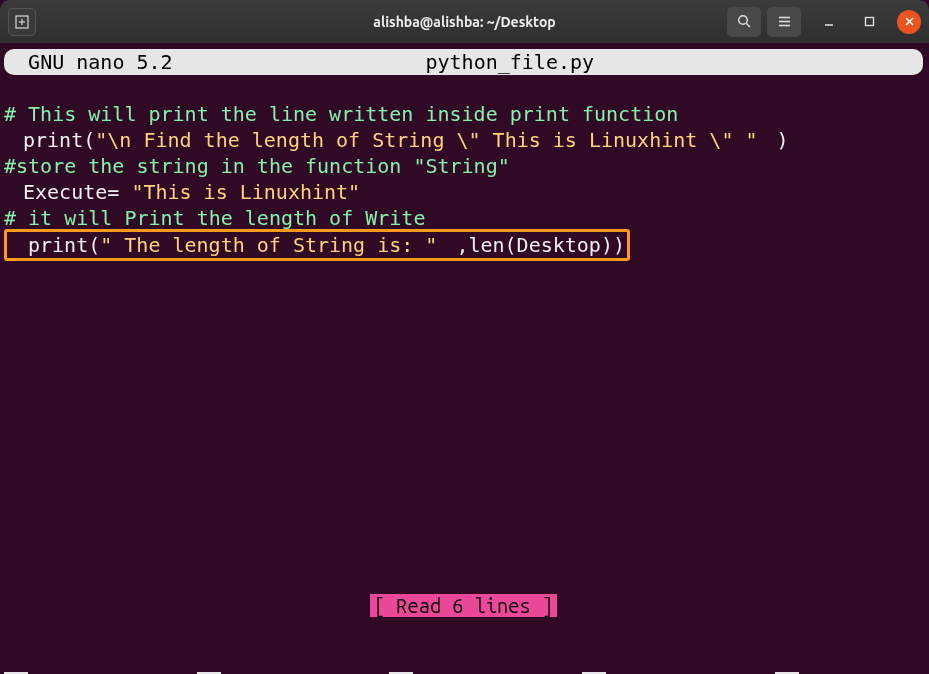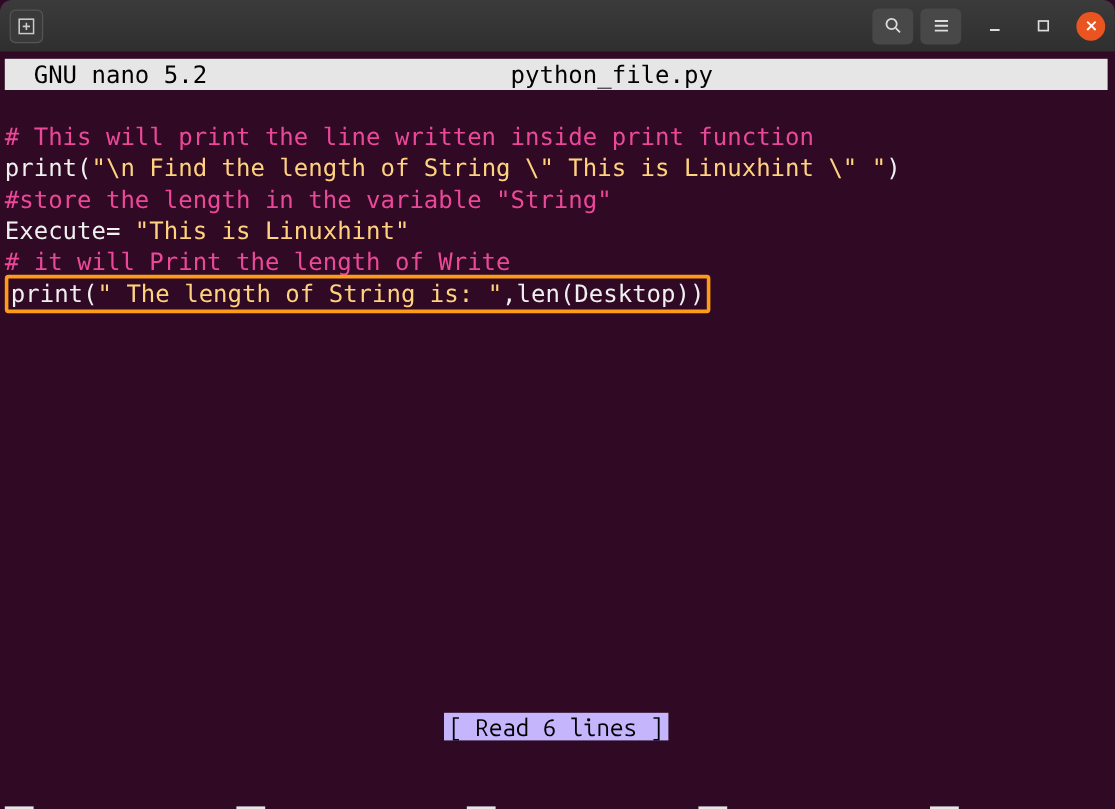--- a/index.html
+++ b/index.html
@@ -52,44 +52,45 @@
       left: 4px; right: 6px; top: 49px; bottom: 3px;
       background: #300a24;
       font-size: 20px;
       line-height: 26px;
       color: #eee;
     }
     .nano-header {
       background: #e6e6e6; color: #000;
       white-space: pre;
       font-family: monospace;
+      border-radius: 10px;
     }
     .code {
       padding-top: 0;
       white-space: pre;
       font-family: monospace;
     }
-    .c-comment { color: #ec4899; }
+    .c-comment { color: #86efac; }
     .c-str { color: #ffd37e; }
-    .c-plain { color: #f0f0f0; }
+    .c-plain { color: #f0f0f0; margin-left: 19px; }
     .hl-box {
       display: inline-block;
       border: 3px solid #ff9b1a;
       border-radius: 3px;
       padding: 0 2px;
       margin-top: -2px;
     }
     .status-line {
       position: absolute;
       bottom: 52px; left: 0; right: 0;
       text-align: center;
       white-space: pre;
     }
     .status-inner {
-      background: #c4b5fd; color: #000;
+      background: #ec4899; color: #000;
       padding: 0 4px;
     }
     .shortcuts {
       position: absolute;
       bottom: 0; left: 0; right: 0;
       height: 52px;
       white-space: pre;
       font-family: monospace;
     }
     .shortcuts .row { height: 26px; }
@@ -99,20 +100,21 @@
 <body>
 
 <div class="titlebar">
   <div class="titlebar-btn">
     <svg class="icon-svg" width="14" height="14" viewBox="0 0 14 14">
         <rect x="1" y="1" width="12" height="12" fill="none" stroke="#ccc" stroke-width="1.3"></rect>
         <line x1="4" y1="7" x2="10" y2="7" stroke="#ccc" stroke-width="1.3"></line>
         <line x1="7" y1="4" x2="7" y2="10" stroke="#ccc" stroke-width="1.3"></line>
       </svg>
   </div>
+  <div class="titlebar-title">alishba@alishba: ~/Desktop</div>
   <div class="titlebar-right">
     <div class="tb-square">
       <svg class="icon-svg" width="15" height="15" viewBox="0 0 15 15">
           <circle cx="6" cy="6" r="4.3" fill="none" stroke="#ddd" stroke-width="1.5"></circle>
           <line x1="9.5" y1="9.5" x2="13" y2="13" stroke="#ddd" stroke-width="1.5"></line>
         </svg>
     </div>
     <div class="tb-square">
       <svg class="icon-svg" width="15" height="15" viewBox="0 0 15 15">
           <line x1="2" y1="3.5" x2="13" y2="3.5" stroke="#ddd" stroke-width="1.6"></line>
@@ -137,21 +139,21 @@
         </svg>
     </div>
   </div>
 </div>
 
 <div class="terminal">
   <div class="nano-header">  <span>GNU nano 5.2</span>                     <span>python_file.py</span>                               </div>
   <div class="code">
 <span class="c-comment"># This will print the line written inside print function</span>
 <span class="c-plain">print(</span><span class="c-str">"\n Find the length of String \" This is Linuxhint \" "</span><span class="c-plain">)</span>
-<span class="c-comment">#store the length in the variable "String"</span>
+<span class="c-comment">#store the string in the function "String"</span>
 <span class="c-plain">Execute= </span><span class="c-str">"This is Linuxhint"</span>
 <span class="c-comment"># it will Print the length of Write</span>
 <span class="hl-box"><span class="c-plain">print(</span><span class="c-str">" The length of String is: "</span><span class="c-plain">,len(Desktop))</span></span></div>
 
   <div class="status-line"><span class="status-inner">[ Read 6 lines ]</span></div>
 
   <div class="shortcuts">
     <div class="row"><span class="kb">^G</span> <span>Help</span>         <span class="kb">^O</span> <span>Write Out</span>    <span class="kb">^W</span> <span>Where Is</span>     <span class="kb">^K</span> <span>Cut</span>          <span class="kb">^T</span> <span>Execute</span></div>
     
   </div>

